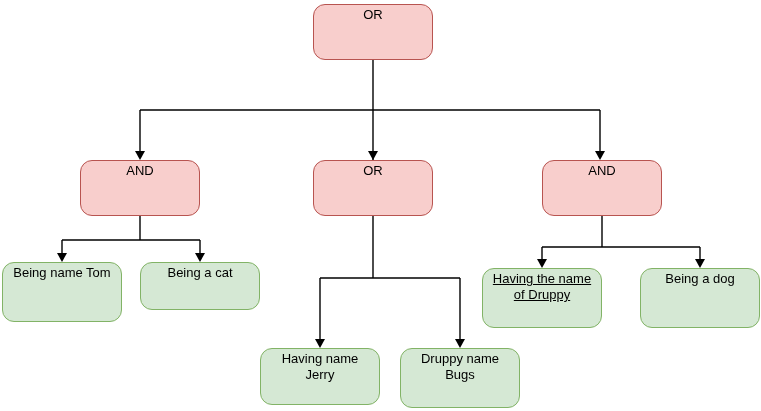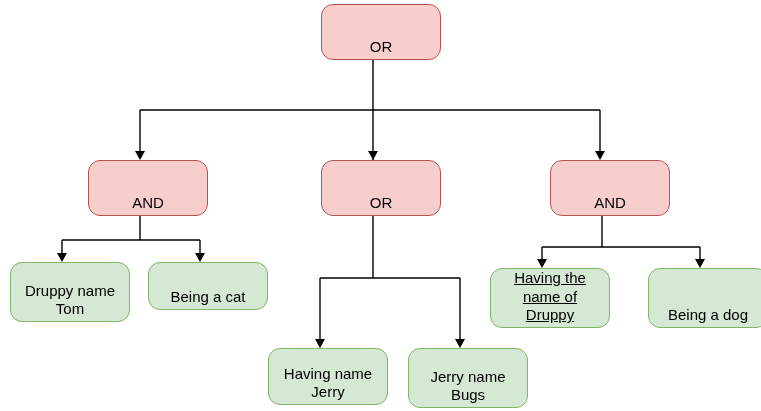--- a/index.html
+++ b/index.html
@@ -23,32 +23,31 @@
     left: 0;
     top: 0;
     width: 761px;
     height: 411px;
     pointer-events: none;
   }
   .node {
     position: absolute;
     box-sizing: border-box;
     display: flex;
-    align-items: flex-end;
+    align-items: flex-start;
     justify-content: center;
     text-align: center;
     border-radius: 12px;
     border-style: solid;
     border-width: 1px;
-    font-size: 15px;
+    font-size: 13px;
     line-height: 1.25;
     color: #000000;
     padding: 2px 6px;
     white-space: pre-line;
-    margin-left: 8px;
   }
   .node.op {
     background: #f8cecc;
     border-color: #b85450;
   }
   .node.leaf {
     background: #d5e8d4;
     border-color: #82b366;
   }
   .node-label {
@@ -87,21 +86,21 @@
       <polygon points="455,339 465,339 460,348" fill="#000000"></polygon>
       <polygon points="537,259 547,259 542,268" fill="#000000"></polygon>
       <polygon points="695,259 705,259 700,268" fill="#000000"></polygon>
     </svg>
 
   <div id="node-layer">
       <div class="node op" style="left: 313px; top: 4px; width: 120px; height: 56px;"><span class="node-label">OR</span></div>
       <div class="node op" style="left: 80px; top: 160px; width: 120px; height: 56px;"><span class="node-label">AND</span></div>
       <div class="node op" style="left: 313px; top: 160px; width: 120px; height: 56px;"><span class="node-label">OR</span></div>
       <div class="node op" style="left: 542px; top: 160px; width: 120px; height: 56px;"><span class="node-label">AND</span></div>
-      <div class="node leaf" style="left: 2px; top: 262px; width: 120px; height: 60px;"><span class="node-label">Druppy name Tom</span></div>
+      <div class="node leaf" style="left: 2px; top: 262px; width: 120px; height: 60px;"><span class="node-label">Being name Tom</span></div>
       <div class="node leaf" style="left: 140px; top: 262px; width: 120px; height: 48px;"><span class="node-label">Being a cat</span></div>
       <div class="node leaf" style="left: 260px; top: 348px; width: 120px; height: 57px;"><span class="node-label">Having name Jerry</span></div>
-      <div class="node leaf" style="left: 400px; top: 348px; width: 120px; height: 60px;"><span class="node-label">Jerry name Bugs</span></div>
+      <div class="node leaf" style="left: 400px; top: 348px; width: 120px; height: 60px;"><span class="node-label">Druppy name Bugs</span></div>
       <div class="node leaf" style="left: 482px; top: 268px; width: 120px; height: 60px; text-decoration: underline;"><span class="node-label">Having the name of Druppy</span></div>
       <div class="node leaf" style="left: 640px; top: 268px; width: 120px; height: 60px;"><span class="node-label">Being a dog</span></div>
     </div>
 
 </div>
 
 </body></html>

